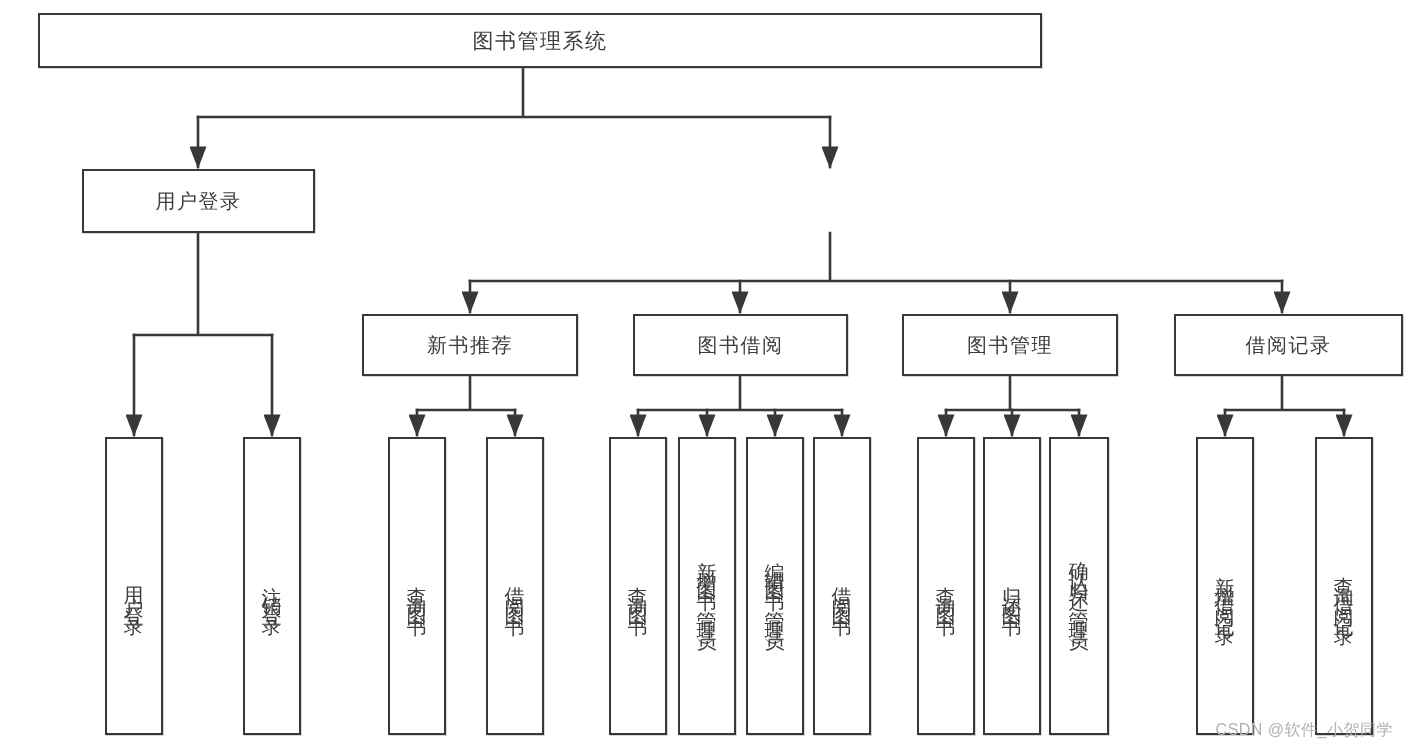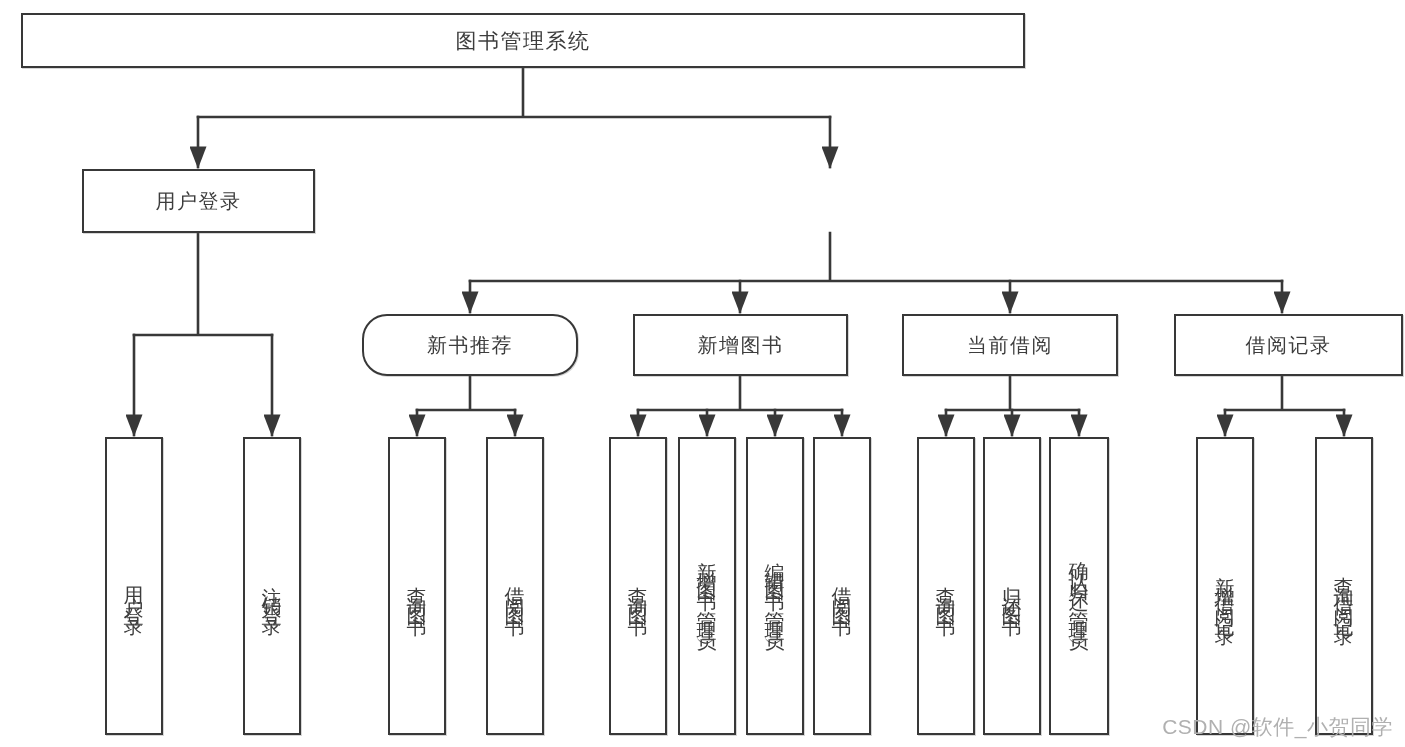--- a/index.html
+++ b/index.html
@@ -56,21 +56,21 @@
     text-orientation: mixed;
     font-size: 20px;
     letter-spacing: 10px;
     line-height: 1;
   }
   .v-node span { display: block; margin-top: 9px; }
   .watermark {
     position: absolute;
     right: 12px;
     bottom: 6px;
-    font-size: 21px;
+    font-size: 16px;
     letter-spacing: 0.5px;
     color: var(--watermark, #b0b0b0);
     z-index: 6;
     white-space: nowrap;
     margin-left: 28px;
   }
 </style>
 </head>
 <body>
 
@@ -111,27 +111,27 @@
     <line x1="842" y1="410" x2="842" y2="435" marker-end="url(#arw)"></line>
 
     <line x1="946" y1="410" x2="946" y2="435" marker-end="url(#arw)"></line>
     <line x1="1012" y1="410" x2="1012" y2="435" marker-end="url(#arw)"></line>
     <line x1="1079" y1="410" x2="1079" y2="435" marker-end="url(#arw)"></line>
 
     <line x1="1225" y1="410" x2="1225" y2="435" marker-end="url(#arw)"></line>
     <line x1="1344" y1="410" x2="1344" y2="435" marker-end="url(#arw)"></line>
   </svg>
 
-  <div class="node h-node root-node" style="left:21px; top:13px; width:1004px; height:55px;">图书管理系统</div>
+  <div class="node h-node root-node" style="left:38px; top:13px; width:1004px; height:55px;">图书管理系统</div>
 
   <div class="node h-node" style="left:82px; top:169px; width:233px; height:64px;">用户登录</div>
 
-  <div class="node h-node" style="left:362px; top:314px; width:216px; height:62px;border-radius:25px;">新书推荐</div>
-  <div class="node h-node" style="left:633px; top:314px; width:215px; height:62px;">新增图书</div>
-  <div class="node h-node" style="left:902px; top:314px; width:216px; height:62px;">当前借阅</div>
+  <div class="node h-node" style="left:362px; top:314px; width:216px; height:62px;">新书推荐</div>
+  <div class="node h-node" style="left:633px; top:314px; width:215px; height:62px;">图书借阅</div>
+  <div class="node h-node" style="left:902px; top:314px; width:216px; height:62px;">图书管理</div>
   <div class="node h-node" style="left:1174px; top:314px; width:229px; height:62px;">借阅记录</div>
 
   <div class="node v-node" style="left:105px; top:437px; width:58px; height:298px;">
     <span>用户登录</span>
   </div>
   <div class="node v-node" style="left:243px; top:437px; width:58px; height:298px;">
     <span>注销登录</span>
   </div>
 
   <div class="node v-node" style="left:388px; top:437px; width:58px; height:298px;">

